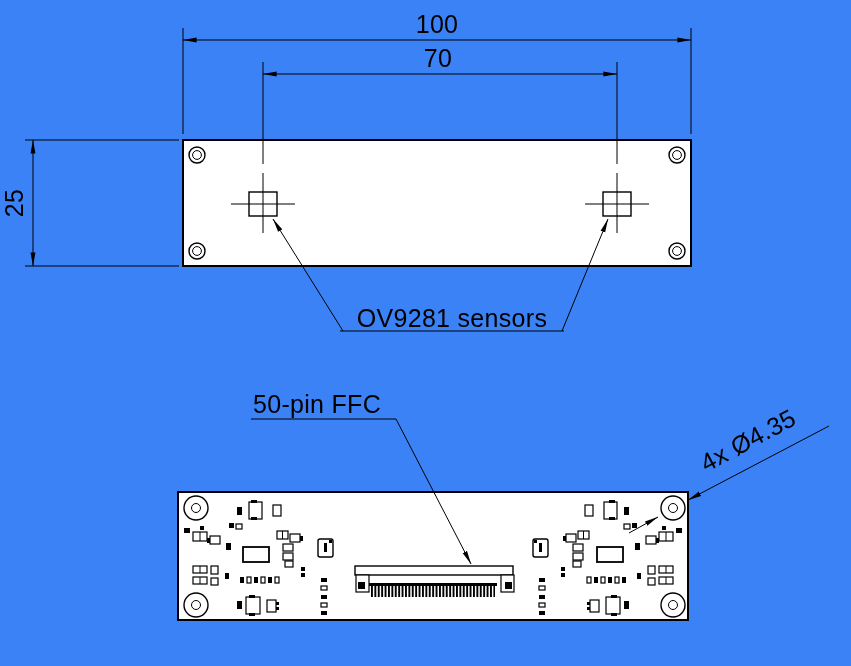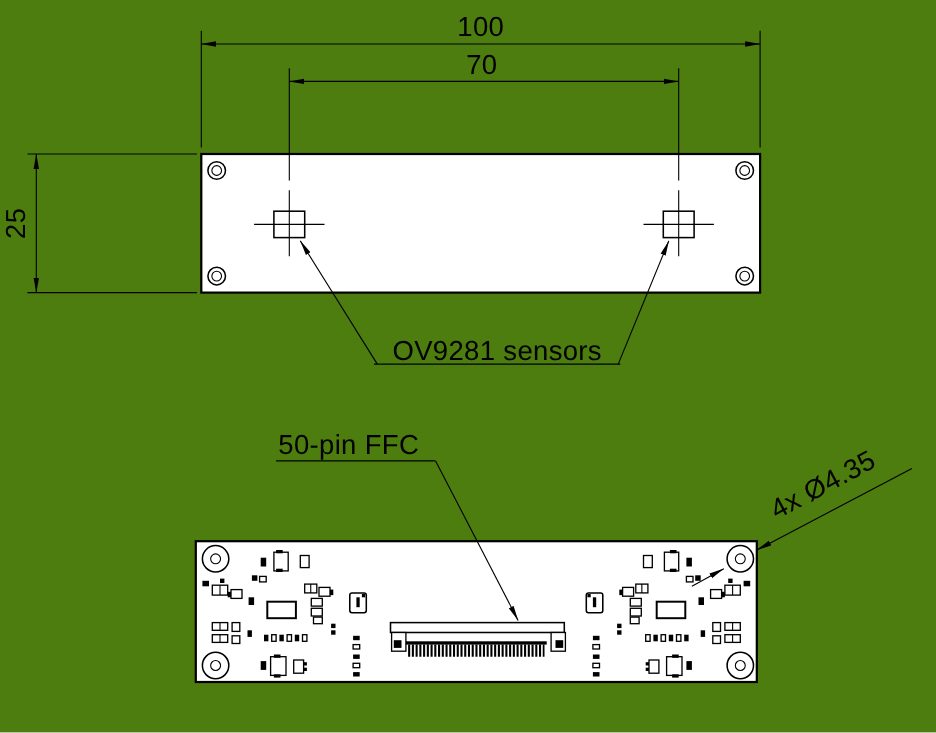--- a/index.html
+++ b/index.html
@@ -1,20 +1,20 @@
 <!DOCTYPE html>
 <html><head>
 <meta charset="utf-8">
 <style>
   html, body { margin: 0; padding: 0; background: #ffffff; }
   .canvas {
     position: relative;
     width: 851px;
     height: 666px;
-    background: #4d7c0f;
+    background: #3b82f6;
     overflow: hidden;
   }
   svg text {
     font-family: "Liberation Sans", sans-serif;
     font-size: 25px;
     fill: #000000;
     letter-spacing: 0.3px;
   }
   .thin   { stroke: #000; stroke-width: 1;   fill: none; }
   .med    { stroke: #000; stroke-width: 1.4; fill: #ffffff; }

